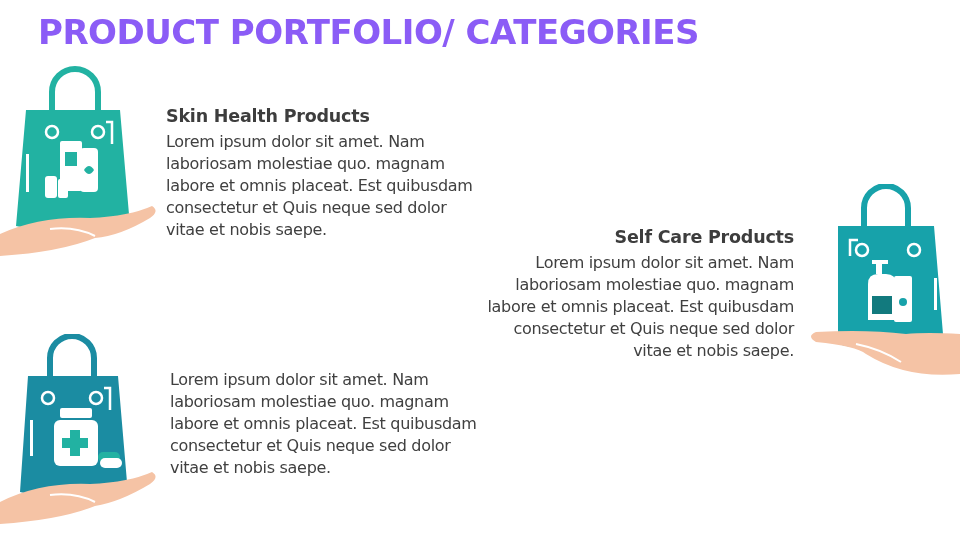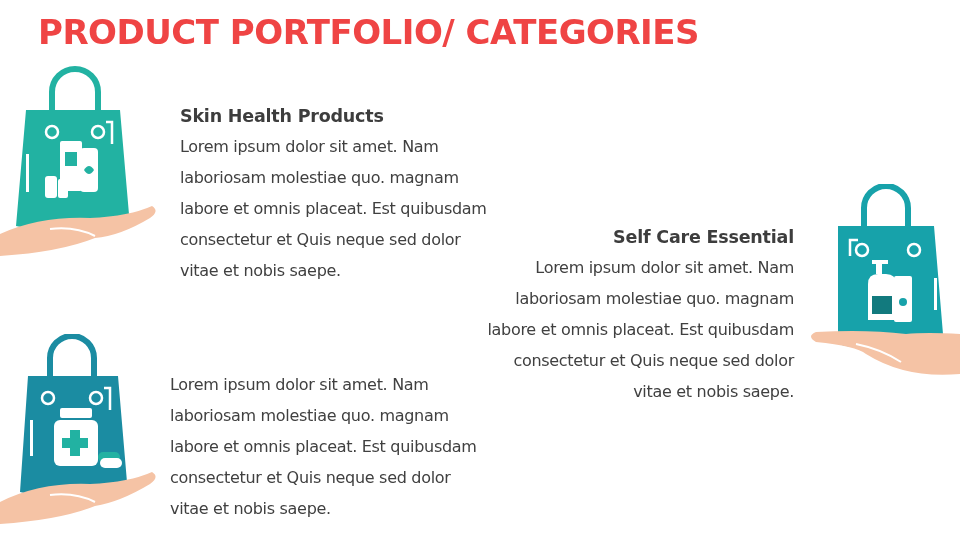--- a/index.html
+++ b/index.html
@@ -3,30 +3,30 @@
 <meta charset="utf-8">
 <style>
   html, body { margin: 0; padding: 0; }
   body {
     width: 960px; height: 540px; background: #ffffff; position: relative; overflow: hidden;
     font-family: "DejaVu Sans", sans-serif; color: #404040;
   }
   .title {
     position: absolute; left: 38px; top: 12px;
     font-family: "DejaVu Sans", sans-serif; font-weight: bold; font-size: 34px;
-    letter-spacing: -0.5px; color: #ef4444; white-space: nowrap; text-align: right;
+    letter-spacing: -0.5px; color: #8b5cf6; white-space: nowrap; text-align: right;
   }
   .icon { position: absolute; }
   .block { position: absolute; }
   .block h2 {
     margin: 0 0 5px 0; font-size: 17.5px; font-weight: bold; color: #3d3d3d; letter-spacing: -0.2px;
     white-space: nowrap;
   }
   .block p {
-    margin: 0; font-size: 16px; line-height: 31px; color: #404040; white-space: pre-line;
+    margin: 0; font-size: 16px; line-height: 22px; color: #404040; white-space: pre-line;
     letter-spacing: -0.3px;
   }
   .right { text-align: right; }
 </style>
 </head>
 <body>
 
 <div class="title">PRODUCT PORTFOLIO/ CATEGORIES</div>
 
 <svg class="icon" style="left:0;top:66px" width="160" height="195" viewBox="0 0 160 195">
@@ -72,31 +72,31 @@
   <rect x="30" y="86" width="3" height="36" fill="#fff"></rect>
   <rect x="60" y="74" width="32" height="10" rx="2" fill="#fff"></rect>
   <rect x="54" y="86" width="44" height="46" rx="6" fill="#fff"></rect>
   <path d="M70 96 h10 v8 h8 v10 h-8 v8 h-10 v-8 h-8 v-10 h8 z" fill="#22b2a2"></path>
   <rect x="98" y="118" width="22" height="10" rx="5" fill="#22b2a2"></rect>
   <rect x="100" y="124" width="22" height="10" rx="5" fill="#fff"></rect>
   <path d="M0 168 Q40 148 90 150 Q130 148 152 138 Q160 143 150 150 Q120 168 95 172 Q60 186 0 190 Z" fill="#f5c3a5"></path>
   <path d="M50 161 Q75 158 95 168" fill="none" stroke="#fff" stroke-width="2"></path>
 </svg>
 
-<div class="block" style="left:180px;top:106px">
+<div class="block" style="left:166px;top:106px">
   <h2>Skin Health Products</h2>
   <p>Lorem ipsum dolor sit amet. Nam
 laboriosam molestiae quo. magnam
 labore et omnis placeat. Est quibusdam
 consectetur et Quis neque sed dolor
 vitae et nobis saepe.</p>
 </div>
 
 <div class="block right" style="right:166px;top:227px">
-  <h2>Self Care Essential</h2>
+  <h2>Self Care Products</h2>
   <p>Lorem ipsum dolor sit amet. Nam
 laboriosam molestiae quo. magnam
 labore et omnis placeat. Est quibusdam
 consectetur et Quis neque sed dolor
 vitae et nobis saepe.</p>
 </div>
 
 <div class="block" style="left:170px;top:369px">
   <p>Lorem ipsum dolor sit amet. Nam
 laboriosam molestiae quo. magnam

